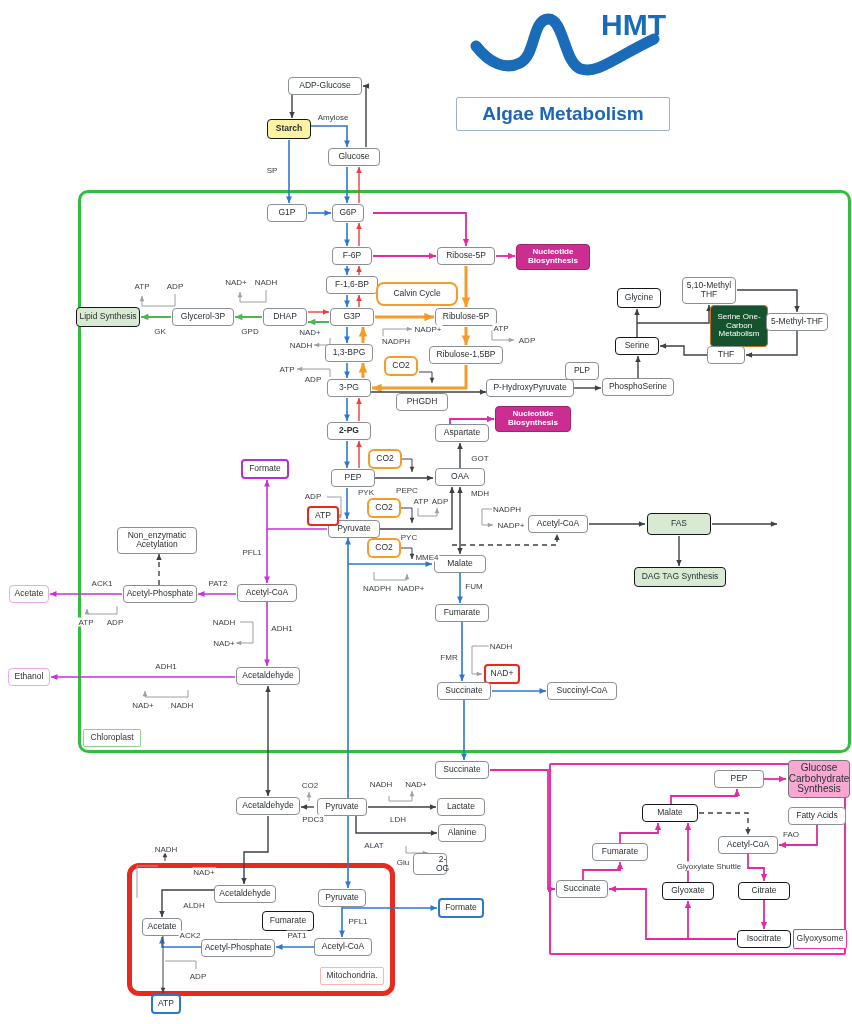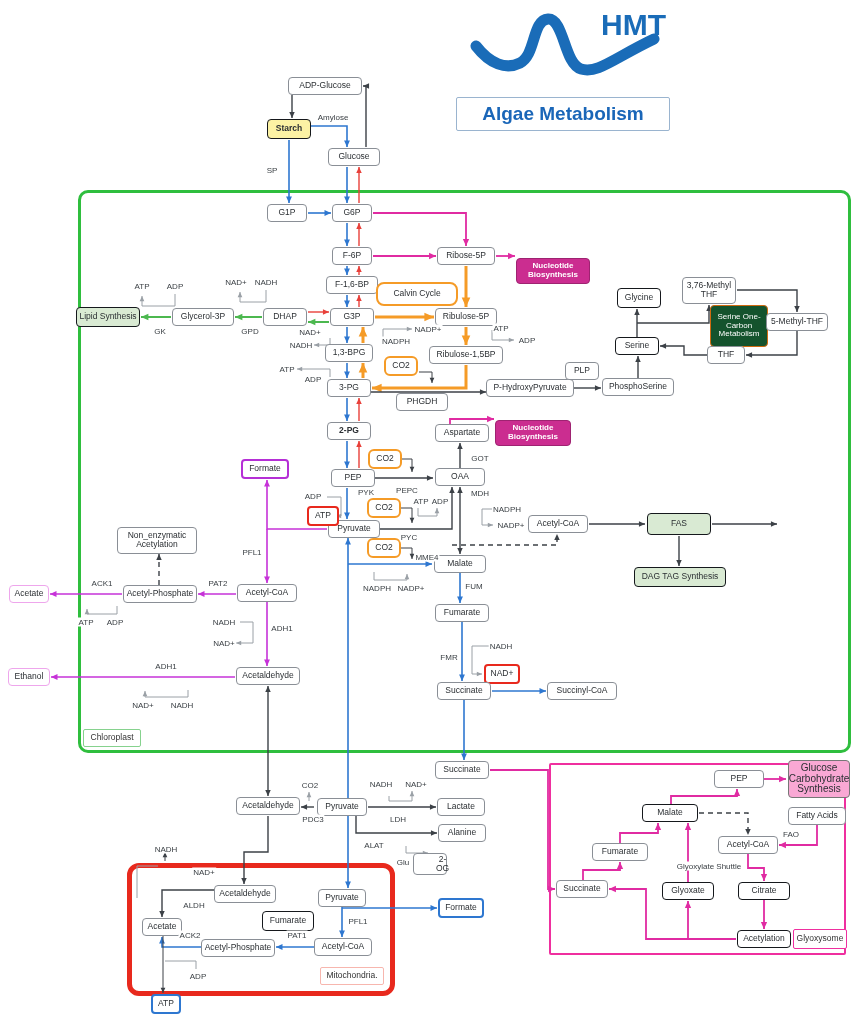--- a/index.html
+++ b/index.html
@@ -6,21 +6,21 @@
   #stage{position:relative;width:852px;height:1024px;background:#fff;overflow:hidden;
          font-family:"Liberation Sans","DejaVu Sans",sans-serif;}
   .comp{position:absolute;background:transparent;}
   #edgelayer{position:absolute;left:0;top:0;}
   .node{position:absolute;display:flex;align-items:center;justify-content:center;text-align:center;
         font-size:8.5px;line-height:1.08;color:#2b2f33;background:#fff;border:1px solid #8a8f96;
         border-radius:4px;padding:1px 2px;box-sizing:border-box;}
   .bold{border:1.8px solid #15181c;}
   .starch{background:#fcf2a4;border:1.8px solid #15181c;font-weight:bold;}
   .greenfill{background:#d9ead3;border:1.8px solid #15181c;}
-  .magenta{background:#cb2d90;border:1px solid #9e2371;color:#fff;font-weight:bold;font-size:8px;margin-top:14px;}
+  .magenta{background:#cb2d90;border:1px solid #9e2371;color:#fff;font-weight:bold;font-size:8px;}
   .orangefill{background:#14532d;border:1px solid #d06a10;color:#fff;font-size:8px;}
   .co2{border:2.5px solid #f59b27;border-radius:6px;font-size:8.5px;}
   .orangeborder{border:2.5px solid #f59b27;border-radius:8px;}
   .redborder{border:2px solid #e8291d;}
   .blueborder{border:2px solid #2e77d0;}
   .purpleborder{border:2px solid #b52fd6;}
   .pinkborder{border:1px solid #eea6ec;}
   .yellow{background:#f9a8d4;border:1.2px solid #777;font-size:10px;}
   .chlorolabel{border:1px solid #86d28e;border-radius:2px;color:#333;}
   .mitolabel{border:1px solid #f7b6ae;border-radius:2px;color:#333;}
@@ -488,21 +488,21 @@
         </g>
         <g>
           <polyline points="492,330 492,340 514,340" fill="none" stroke="#9aa0a6" stroke-width="1"></polyline>
           <polygon points="514,340 508.8,342.34 508.8,337.66" fill="#9aa0a6"></polygon>
         </g>
       </svg>
       <div class="node plain" style="left: 288px; top: 77px; width: 74px; min-height: 18px;">ADP-Glucose</div>
       <div class="node starch" style="left: 267px; top: 119px; width: 44px; min-height: 20px;">Starch</div>
       <div class="node plain" style="left: 328px; top: 148px; width: 52px; min-height: 18px;">Glucose</div>
       <div class="node plain" style="left: 267px; top: 204px; width: 40px; min-height: 18px;">G1P</div>
-      <div class="node plain" style="left: 332px; top: 204px; width: 40px; min-height: 18px;">G6P</div>
+      <div class="node plain" style="left: 332px; top: 204px; width: 32px; min-height: 18px;">G6P</div>
       <div class="node plain" style="left: 332px; top: 247px; width: 40px; min-height: 18px;">F-6P</div>
       <div class="node plain" style="left: 326px; top: 276px; width: 52px; min-height: 18px;">F-1,6-BP</div>
       <div class="node plain" style="left: 330px; top: 308px; width: 44px; min-height: 18px;">G3P</div>
       <div class="node plain" style="left: 325px; top: 344px; width: 48px; min-height: 18px;">1,3-BPG</div>
       <div class="node plain" style="left: 327px; top: 379px; width: 44px; min-height: 18px;">3-PG</div>
       <div class="node plain" style="left: 327px; top: 422px; width: 44px; min-height: 18px; font-weight: bold;">2-PG</div>
       <div class="node plain" style="left: 331px; top: 469px; width: 44px; min-height: 18px;">PEP</div>
       <div class="node plain" style="left: 328px; top: 520px; width: 52px; min-height: 18px;">Pyruvate</div>
       <div class="node plain" style="left: 263px; top: 308px; width: 44px; min-height: 18px;">DHAP</div>
       <div class="node plain" style="left: 172px; top: 308px; width: 62px; min-height: 18px;">Glycerol-3P</div>
@@ -512,21 +512,21 @@
       <div class="node plain" style="left: 435px; top: 308px; width: 62px; min-height: 18px;">Ribulose-5P</div>
       <div class="node plain" style="left: 429px; top: 346px; width: 74px; min-height: 18px;">Ribulose-1,5BP</div>
       <div class="node orangeborder" style="left: 376px; top: 282px; width: 82px; min-height: 24px;">Calvin Cycle</div>
       <div class="node co2" style="left: 384px; top: 356px; width: 34px; min-height: 20px;">CO2</div>
       <div class="node plain" style="left: 396px; top: 393px; width: 52px; min-height: 18px;">PHGDH</div>
       <div class="node plain" style="left: 486px; top: 379px; width: 88px; min-height: 18px;">P-HydroxyPyruvate</div>
       <div class="node plain" style="left: 565px; top: 362px; width: 34px; min-height: 18px;">PLP</div>
       <div class="node plain" style="left: 602px; top: 378px; width: 72px; min-height: 18px;">PhosphoSerine</div>
       <div class="node bold" style="left: 615px; top: 337px; width: 44px; min-height: 18px;">Serine</div>
       <div class="node bold" style="left: 617px; top: 288px; width: 44px; min-height: 20px;">Glycine</div>
-      <div class="node plain" style="left: 682px; top: 276.5px; width: 54px; min-height: 27px;">3,76-Methyl THF</div>
+      <div class="node plain" style="left: 682px; top: 276.5px; width: 54px; min-height: 27px;">5,10-Methyl THF</div>
       <div class="node orangefill" style="left: 710px; top: 305px; width: 58px; min-height: 42px;">Serine One-Carbon Metabolism</div>
       <div class="node plain" style="left: 766px; top: 313px; width: 62px; min-height: 18px;">5-Methyl-THF</div>
       <div class="node plain" style="left: 707px; top: 346px; width: 38px; min-height: 18px;">THF</div>
       <div class="node magenta" style="left: 495px; top: 406px; width: 76px; min-height: 26px;">Nucleotide Biosynthesis</div>
       <div class="node plain" style="left: 435px; top: 424px; width: 54px; min-height: 18px;">Aspartate</div>
       <div class="node plain" style="left: 435px; top: 468px; width: 50px; min-height: 18px;">OAA</div>
       <div class="node co2" style="left: 368px; top: 449px; width: 34px; min-height: 20px;">CO2</div>
       <div class="node redborder" style="left: 307px; top: 506px; width: 32px; min-height: 20px;">ATP</div>
       <div class="node co2" style="left: 367px; top: 498px; width: 34px; min-height: 20px;">CO2</div>
       <div class="node co2" style="left: 367px; top: 538px; width: 34px; min-height: 20px;">CO2</div>
@@ -563,21 +563,21 @@
       <div class="node mitolabel" style="left: 320px; top: 967px; width: 64px; min-height: 18px;">Mitochondria.</div>
       <div class="node plain" style="left: 714px; top: 770px; width: 50px; min-height: 18px;">PEP</div>
       <div class="node yellow" style="left: 788px; top: 760px; width: 62px; min-height: 38px;">Glucose Carbohydrate Synthesis</div>
       <div class="node bold" style="left: 642px; top: 804px; width: 56px; min-height: 18px;">Malate</div>
       <div class="node plain" style="left: 788px; top: 807px; width: 58px; min-height: 18px;">Fatty Acids</div>
       <div class="node plain" style="left: 718px; top: 836px; width: 60px; min-height: 18px;">Acetyl-CoA</div>
       <div class="node plain" style="left: 592px; top: 843px; width: 56px; min-height: 18px;">Fumarate</div>
       <div class="node plain" style="left: 556px; top: 880px; width: 52px; min-height: 18px;">Succinate</div>
       <div class="node bold" style="left: 662px; top: 882px; width: 52px; min-height: 18px;">Glyoxate</div>
       <div class="node bold" style="left: 738px; top: 882px; width: 52px; min-height: 18px;">Citrate</div>
-      <div class="node bold" style="left: 737px; top: 930px; width: 54px; min-height: 18px;">Acetylation</div>
+      <div class="node bold" style="left: 737px; top: 930px; width: 54px; min-height: 18px;">Isocitrate</div>
       <div class="node glyoxlabel" style="left: 793px; top: 929px; width: 54px; min-height: 20px;">Glyoxysome</div>
       <span class="lbl" style="left: 333px; top: 117px;">Amylose</span>
       <span class="lbl" style="left: 272px; top: 170px;">SP</span>
       <span class="lbl" style="left: 160px; top: 331px;">GK</span>
       <span class="lbl" style="left: 250px; top: 331px;">GPD</span>
       <span class="lbl" style="left: 142px; top: 286px;">ATP</span>
       <span class="lbl" style="left: 175px; top: 286px;">ADP</span>
       <span class="lbl" style="left: 236px; top: 282px;">NAD+</span>
       <span class="lbl" style="left: 266px; top: 282px;">NADH</span>
       <span class="lbl" style="left: 310px; top: 332px;">NAD+</span>

